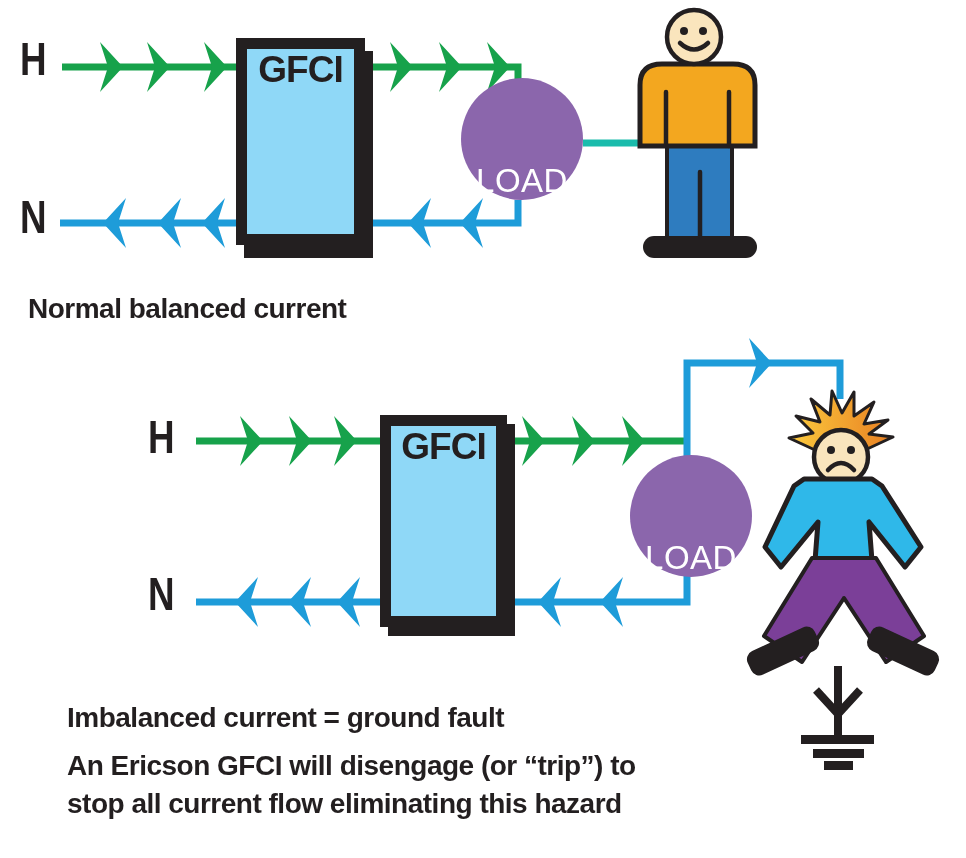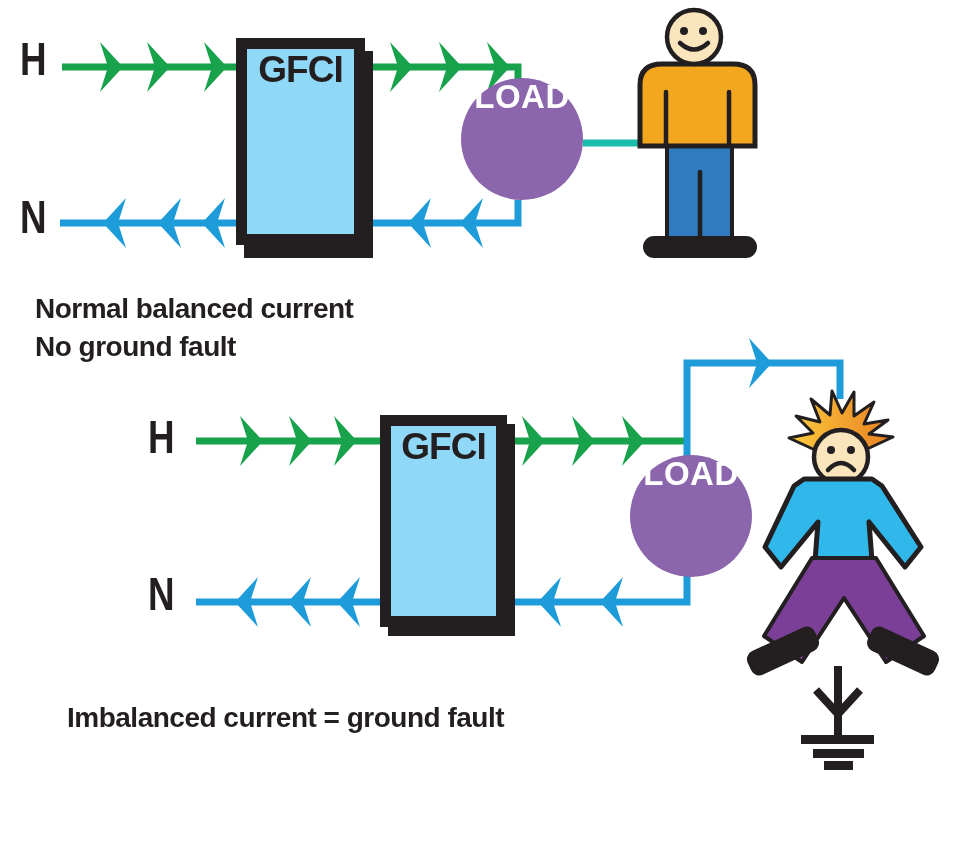--- a/index.html
+++ b/index.html
@@ -23,27 +23,27 @@
   .face{fill:none;stroke:var(--outline,#231F20);stroke-width:4.5px;stroke-linecap:round;}
   
   .lbl{position:absolute;font-weight:700;font-size:46px;line-height:1;color:var(--text,#231F20);
        transform:scaleX(.8);transform-origin:left top;}
   .gfci-box{position:absolute;box-sizing:border-box;border:11px solid var(--outline,#231F20);
             background:var(--gfci_fill,#8FD8F7);display:flex;align-items:flex-start;justify-content:center;
             font-weight:700;font-size:37px;letter-spacing:-1px;color:var(--outline,#231F20);}
   #gfci1{left:236px;top:38px;width:129px;height:207px;box-shadow:8px 13px 0 var(--outline,#231F20);}
   #gfci2{left:380px;top:415px;width:127px;height:212px;box-shadow:8px 9px 0 var(--outline,#231F20);}
   .load{position:absolute;width:122px;height:122px;border-radius:50%;background:var(--load_purple,#8B66AC);
-        color:#fff;display:flex;align-items:flex-start;justify-content:center;font-weight:700;font-size:33px;
+        color:#fff;display:flex;align-items:flex-end;justify-content:center;font-weight:400;font-size:33px;
         letter-spacing:.5px;}
   #load1{left:461px;top:78px;}
   #load2{left:630px;top:455px;}
   .caption{position:absolute;font-weight:700;font-size:28px;line-height:38px;
            color:var(--text,#231F20);letter-spacing:-.5px;white-space:nowrap;}
-  #caption1{left:28px;top:290px;margin-left:7px;}
+  #caption1{left:28px;top:290px;}
   #caption2{left:67px;top:699px;}
   #footer{left:67px;top:747px;}
 </style>
 </head>
 <body>
 
 <div class="canvas">
 
   <svg class="layer" width="966" height="858" viewBox="0 0 966 858">
     <defs>
@@ -142,27 +142,30 @@
   <div class="lbl" style="left:20px;top:36px">H</div>
   <div class="lbl" style="left:20px;top:194px">N</div>
   <div class="gfci-box" id="gfci1">
     <span>GFCI</span>
   </div>
   <div class="load" id="load1">
     <span>LOAD</span>
   </div>
   <div class="caption" id="caption1">
     <div>Normal balanced current</div>
-    <div>No ground fault</div>
   </div>
 
   <div class="lbl" style="left:148px;top:414px">H</div>
   <div class="lbl" style="left:148px;top:571px">N</div>
   <div class="gfci-box" id="gfci2">
     <span>GFCI</span>
   </div>
   <div class="load" id="load2">
     <span>LOAD</span>
   </div>
   <div class="caption" id="caption2">
     <div>Imbalanced current = ground fault</div>
   </div>
+  <div class="caption" id="footer">
+    <div>An Ericson GFCI will disengage (or “trip”) to</div>
+    <div>stop all current flow eliminating this hazard</div>
+  </div>
 </div>
 
 </body></html>

